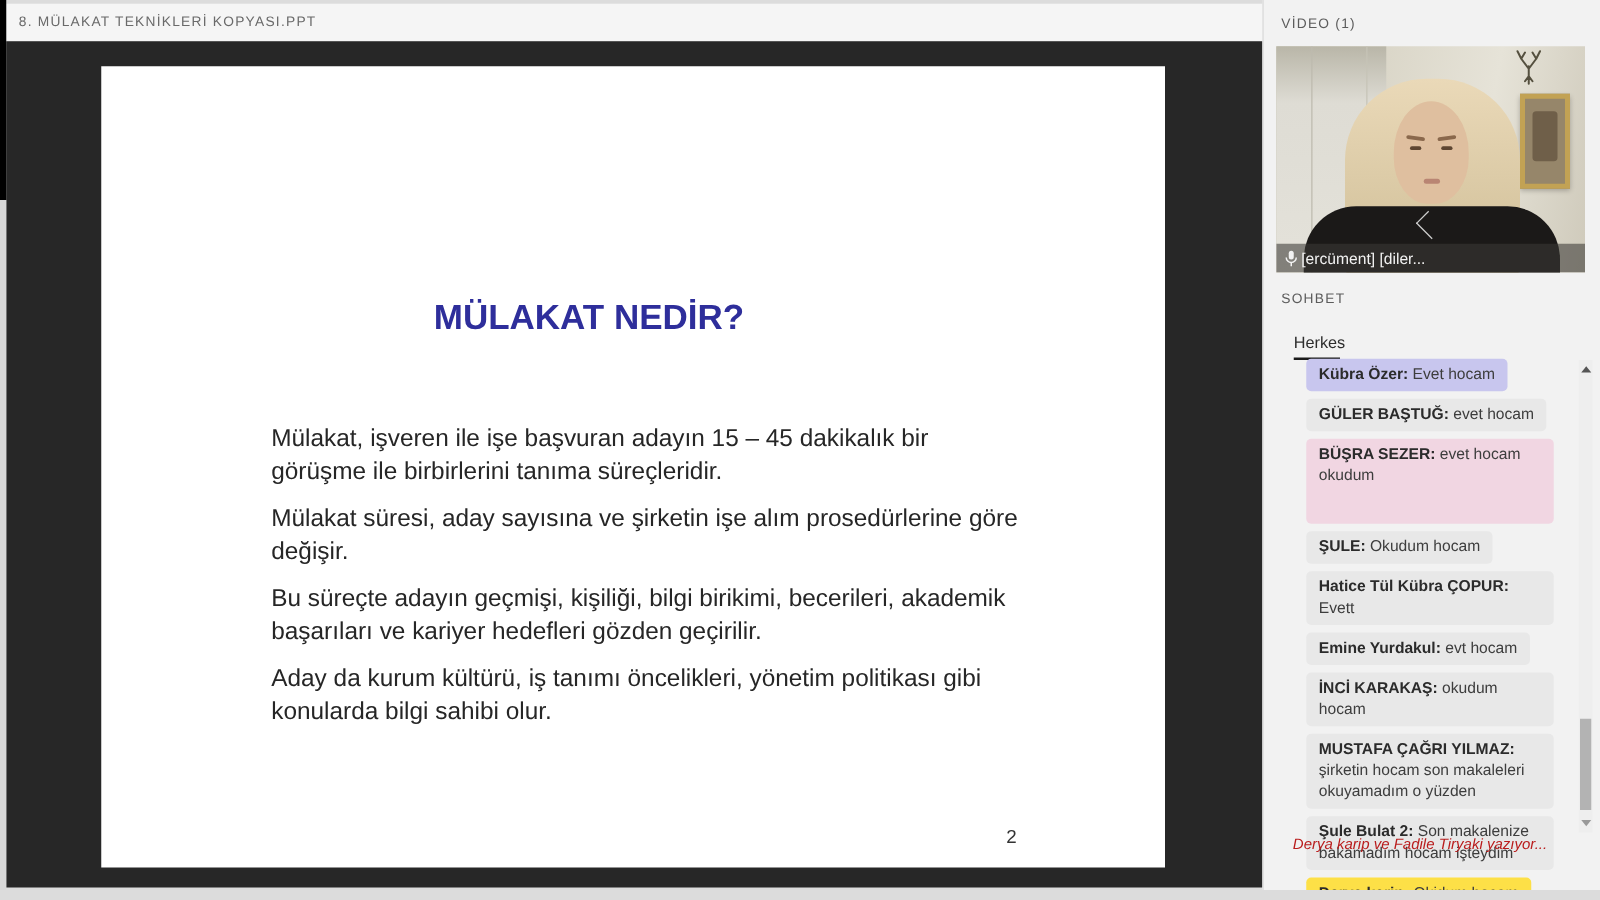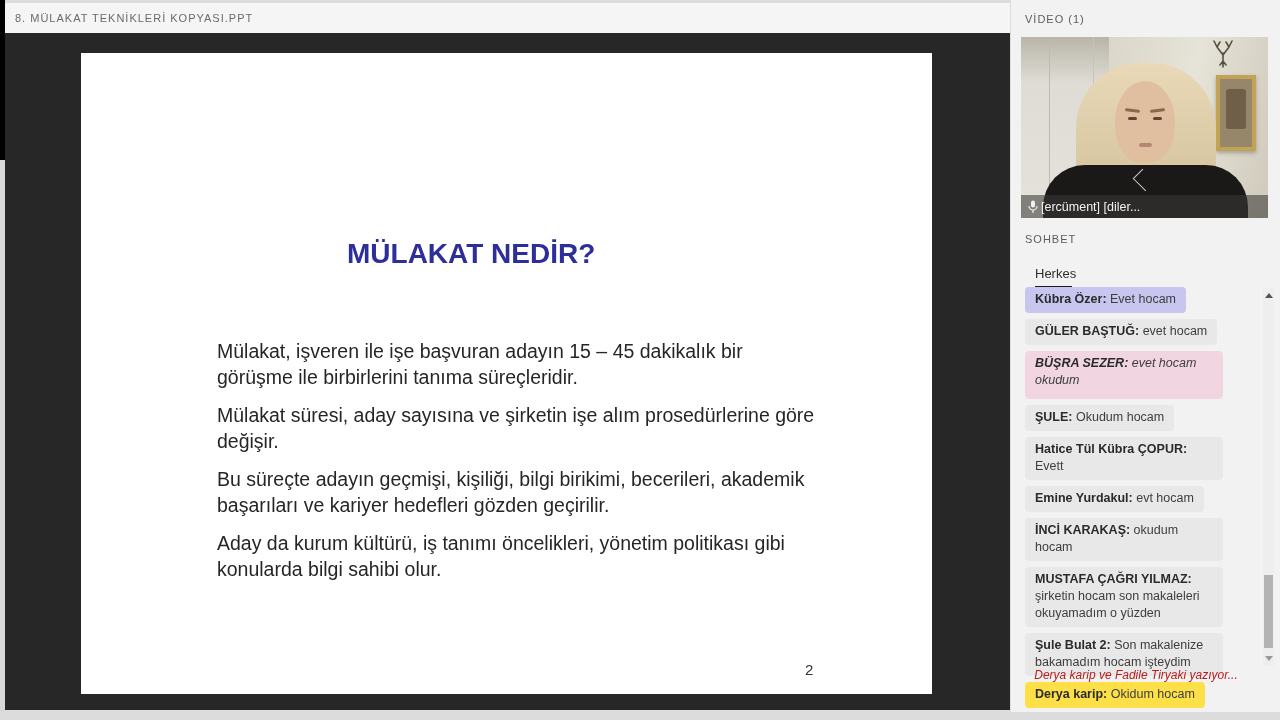--- a/index.html
+++ b/index.html
@@ -44,23 +44,23 @@
   .mouth { position:absolute; left:24px; top:62px; width:13px; height:4px; background:#b98573; border-radius:3px; }
   .shirt { position:absolute; left:22px; top:128px; width:205px; height:55px; background:#1b1918; border-radius:42px 42px 0 0; }
   .necklace { position:absolute; left:92px; top:8px; width:18px; height:14px; border:1px solid #cfcfcf; border-top:none; transform:rotate(45deg); border-right:none; }
   .name-bar { position:absolute; left:0; bottom:0; width:247px; height:23px; background:rgba(58,56,53,.58); display:flex; align-items:center; gap:3px; padding-left:7px; }
   .name-bar span { color:#f2f2f2; font-size:12.5px; }
 
   
   .herkes-tab { position:absolute; left:24px; top:266px; font-size:13px; color:#2d2d2d; cursor:pointer; }
   .herkes-underline { position:absolute; left:24px; top:286px; width:37px; height:2px; background:#1a1a1a; }
   .chat-list { position:absolute; left:14px; top:287px; width:236px; }
-  .bubble { display:table; max-width:198px; background:#e8e8e8; border-radius:4px; padding:4px 10px 5px 10px; margin-bottom:6px; font-size:12.5px; line-height:17px; color:#3d3d3d; }
+  .bubble { display:table; max-width:198px; background:#e8e8e8; border-radius:4px; padding:4px 10px 5px 10px; margin-bottom:6px; font-size:12.5px; line-height:17px; color:#3d3d3d;margin-left:20px; }
   .bubble b { color:#2b2b2b; }
-  .bubble.tall { padding-bottom:10px;font-style:italic; }
+  .bubble.tall { padding-bottom:30px; }
   .typing { position:absolute; left:0; top:668px; width:250px; text-align:center; font-size:12px; font-style:italic; color:#b91c1c; }
 
   
   .scrollbar { position:absolute; left:252px; top:288px; width:11px; height:378px; background:#eeeeee; }
   .scroll-up, .scroll-down { position:absolute; left:1.5px; width:0; height:0; border-left:4px solid transparent; border-right:4px solid transparent; cursor:pointer; }
   .scroll-up { top:5px; border-bottom:5px solid #555; }
   .scroll-down { bottom:5px; border-top:5px solid #999; }
   .scroll-thumb { position:absolute; left:1px; top:287px; width:9px; height:73px; background:#b3b3b3; cursor:grab; }
 
   .bottom-strip { position:absolute; left:0; bottom:0; width:1280px; height:8px; background:#dcdcdc; z-index:7; }

